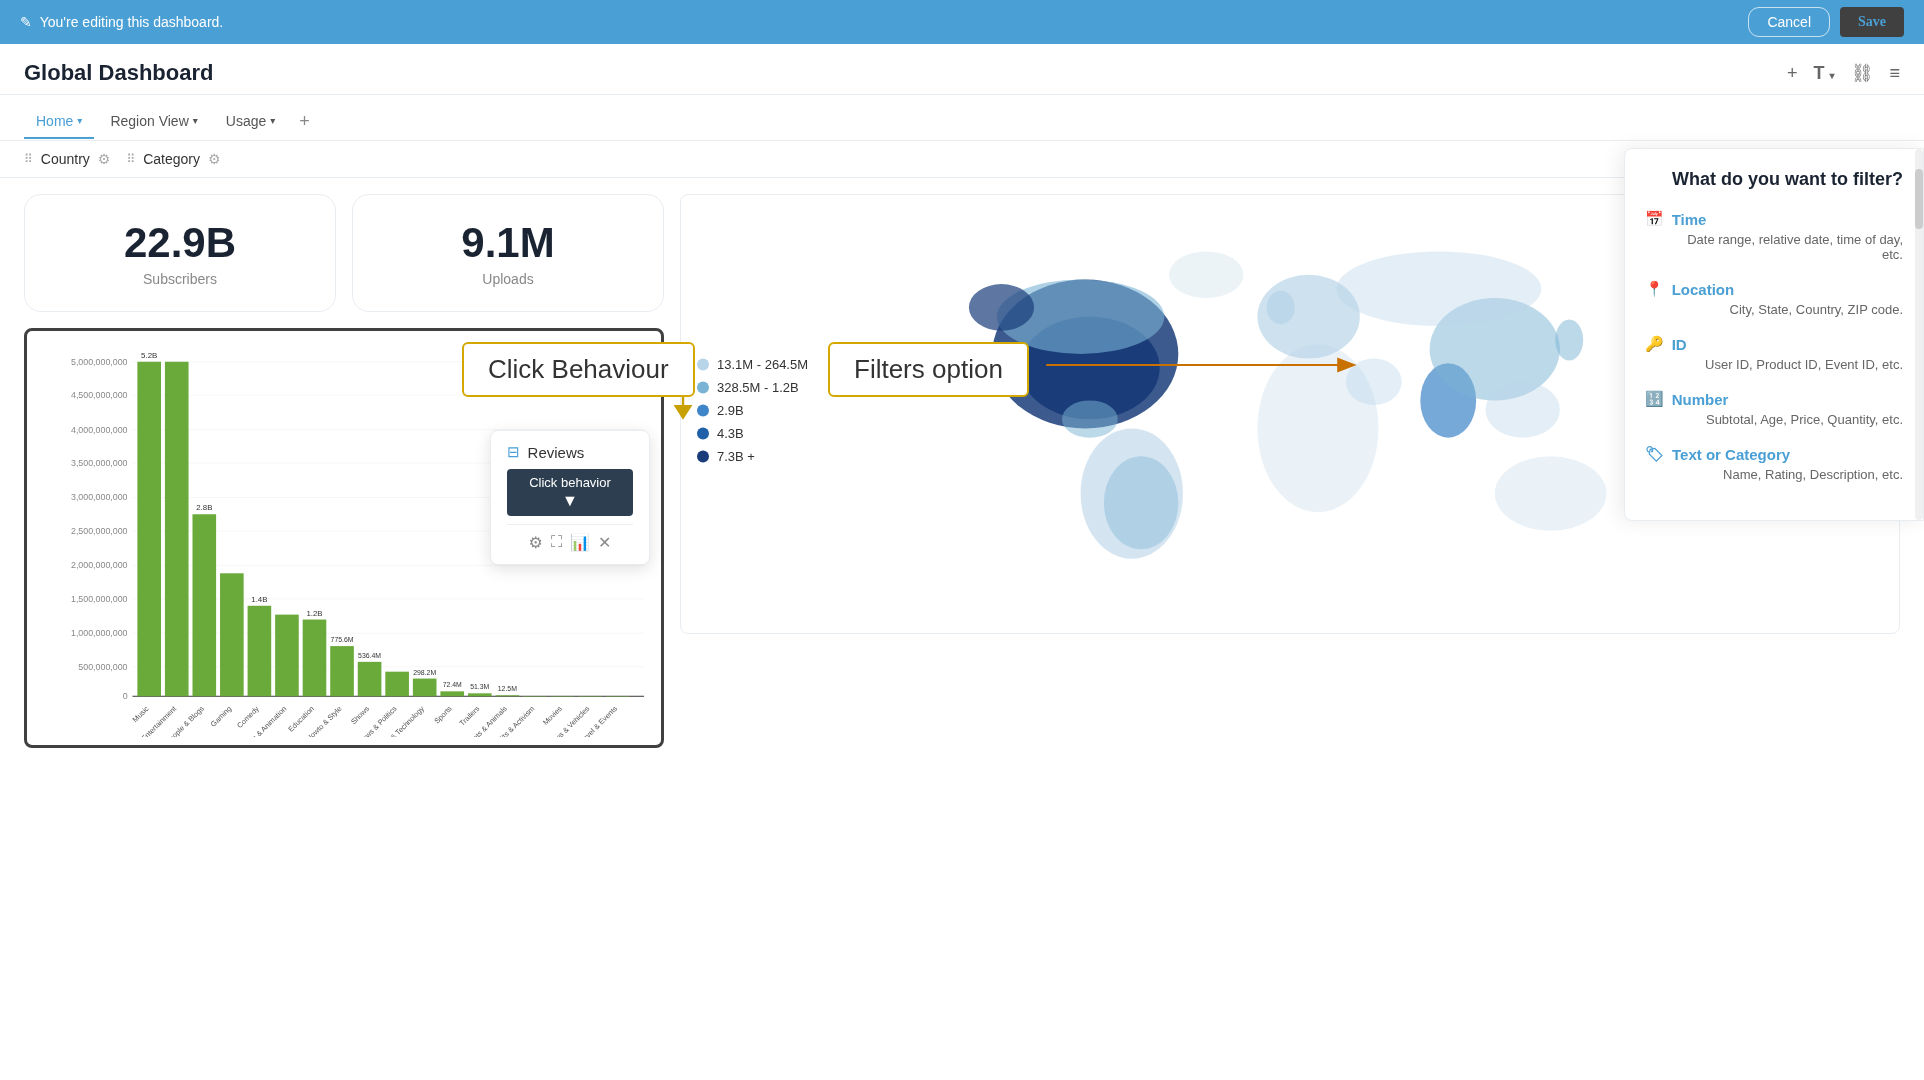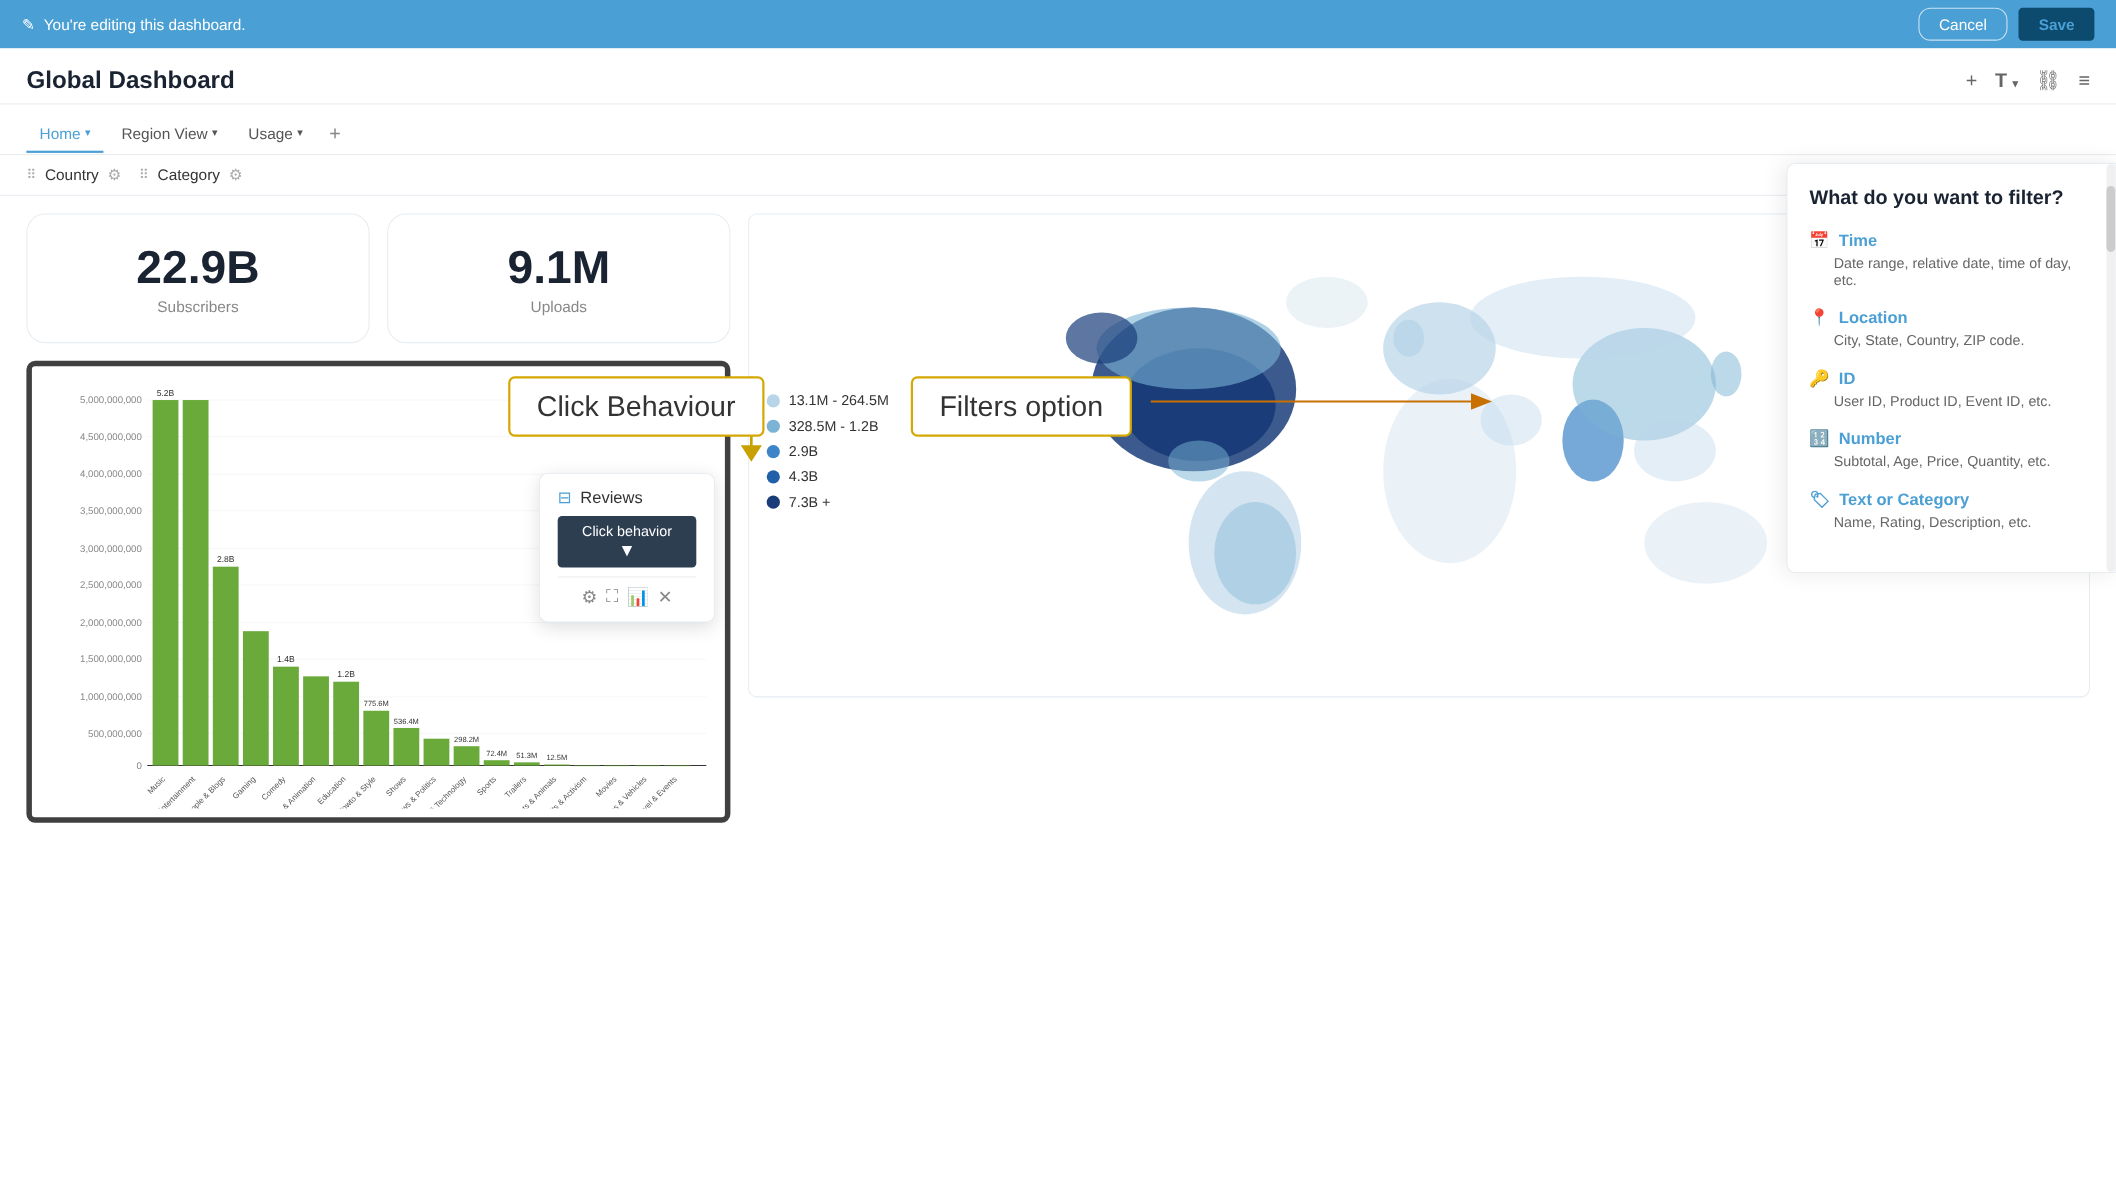--- a/index.html
+++ b/index.html
@@ -21,28 +21,29 @@
     .btn-cancel {
       background: transparent;
       border: 1px solid rgba(255,255,255,0.7);
       color: white;
       padding: 6px 18px;
       border-radius: 11px;
       cursor: pointer;
       font-size: 14px;
     }
     .btn-save {
-      background: #0c4a6e;
+      background: #404040;
       border: none;
       color: #4a9fd4;
       padding: 6px 18px;
       border-radius: 4px;
       cursor: pointer;
       font-size: 14px;
       font-weight: 600;
+      font-family: Liberation Serif, serif;
     }
 
     
     .main-content {
       background: white;
       height: calc(1080px - 44px);
       position: relative;
       overflow: hidden;
     }
 
@@ -109,21 +110,21 @@
     .metric-cards { display: flex; gap: 16px; }
     .metric-card {
       flex: 1; background: white; border: 1px solid #e8edf2;
       border-radius: 17px; padding: 24px; text-align: center;
     }
     .metric-value { font-size: 42px; font-weight: 700; color: #1a2332; }
     .metric-label { font-size: 14px; color: #888; margin-top: 4px; }
 
     
     .bar-chart-container {
-      background: white; border: 5px solid #404040;
+      background: white; border: 3px solid #404040;
       border-radius: 8px; padding: 16px 12px 8px;
       position: relative; height: 420px;
     }
     .chart-svg { width: 100%; height: 100%; }
 
     
     .right-panel { flex: 1; position: relative; }
     .map-container {
       background: white; border: 1px solid #e8edf2;
       border-radius: 8px; padding: 16px; height: 440px; position: relative; overflow: hidden;
@@ -205,20 +206,21 @@
     .filter-panel {
       position: absolute;
       right: 0; top: 104px;
       width: 300px;
       background: white;
       border: 1px solid #e8edf2;
       border-radius: 8px 0 0 8px;
       box-shadow: -4px 0 20px rgba(0,0,0,0.08);
       padding: 20px;
       z-index: 30;
+      text-align: right;
     }
     .filter-panel-title { font-size: 18px; font-weight: 600; color: #1a2332; margin-bottom: 20px; }
     .filter-option { margin-bottom: 18px; cursor: pointer; }
     .filter-option-title {
       display: flex; align-items: center; gap: 8px;
       color: #4a9fd4; font-size: 15px; font-weight: 600; margin-bottom: 4px;
     }
     .filter-option-desc { font-size: 13px; color: #666; padding-left: 22px; }
 
     

